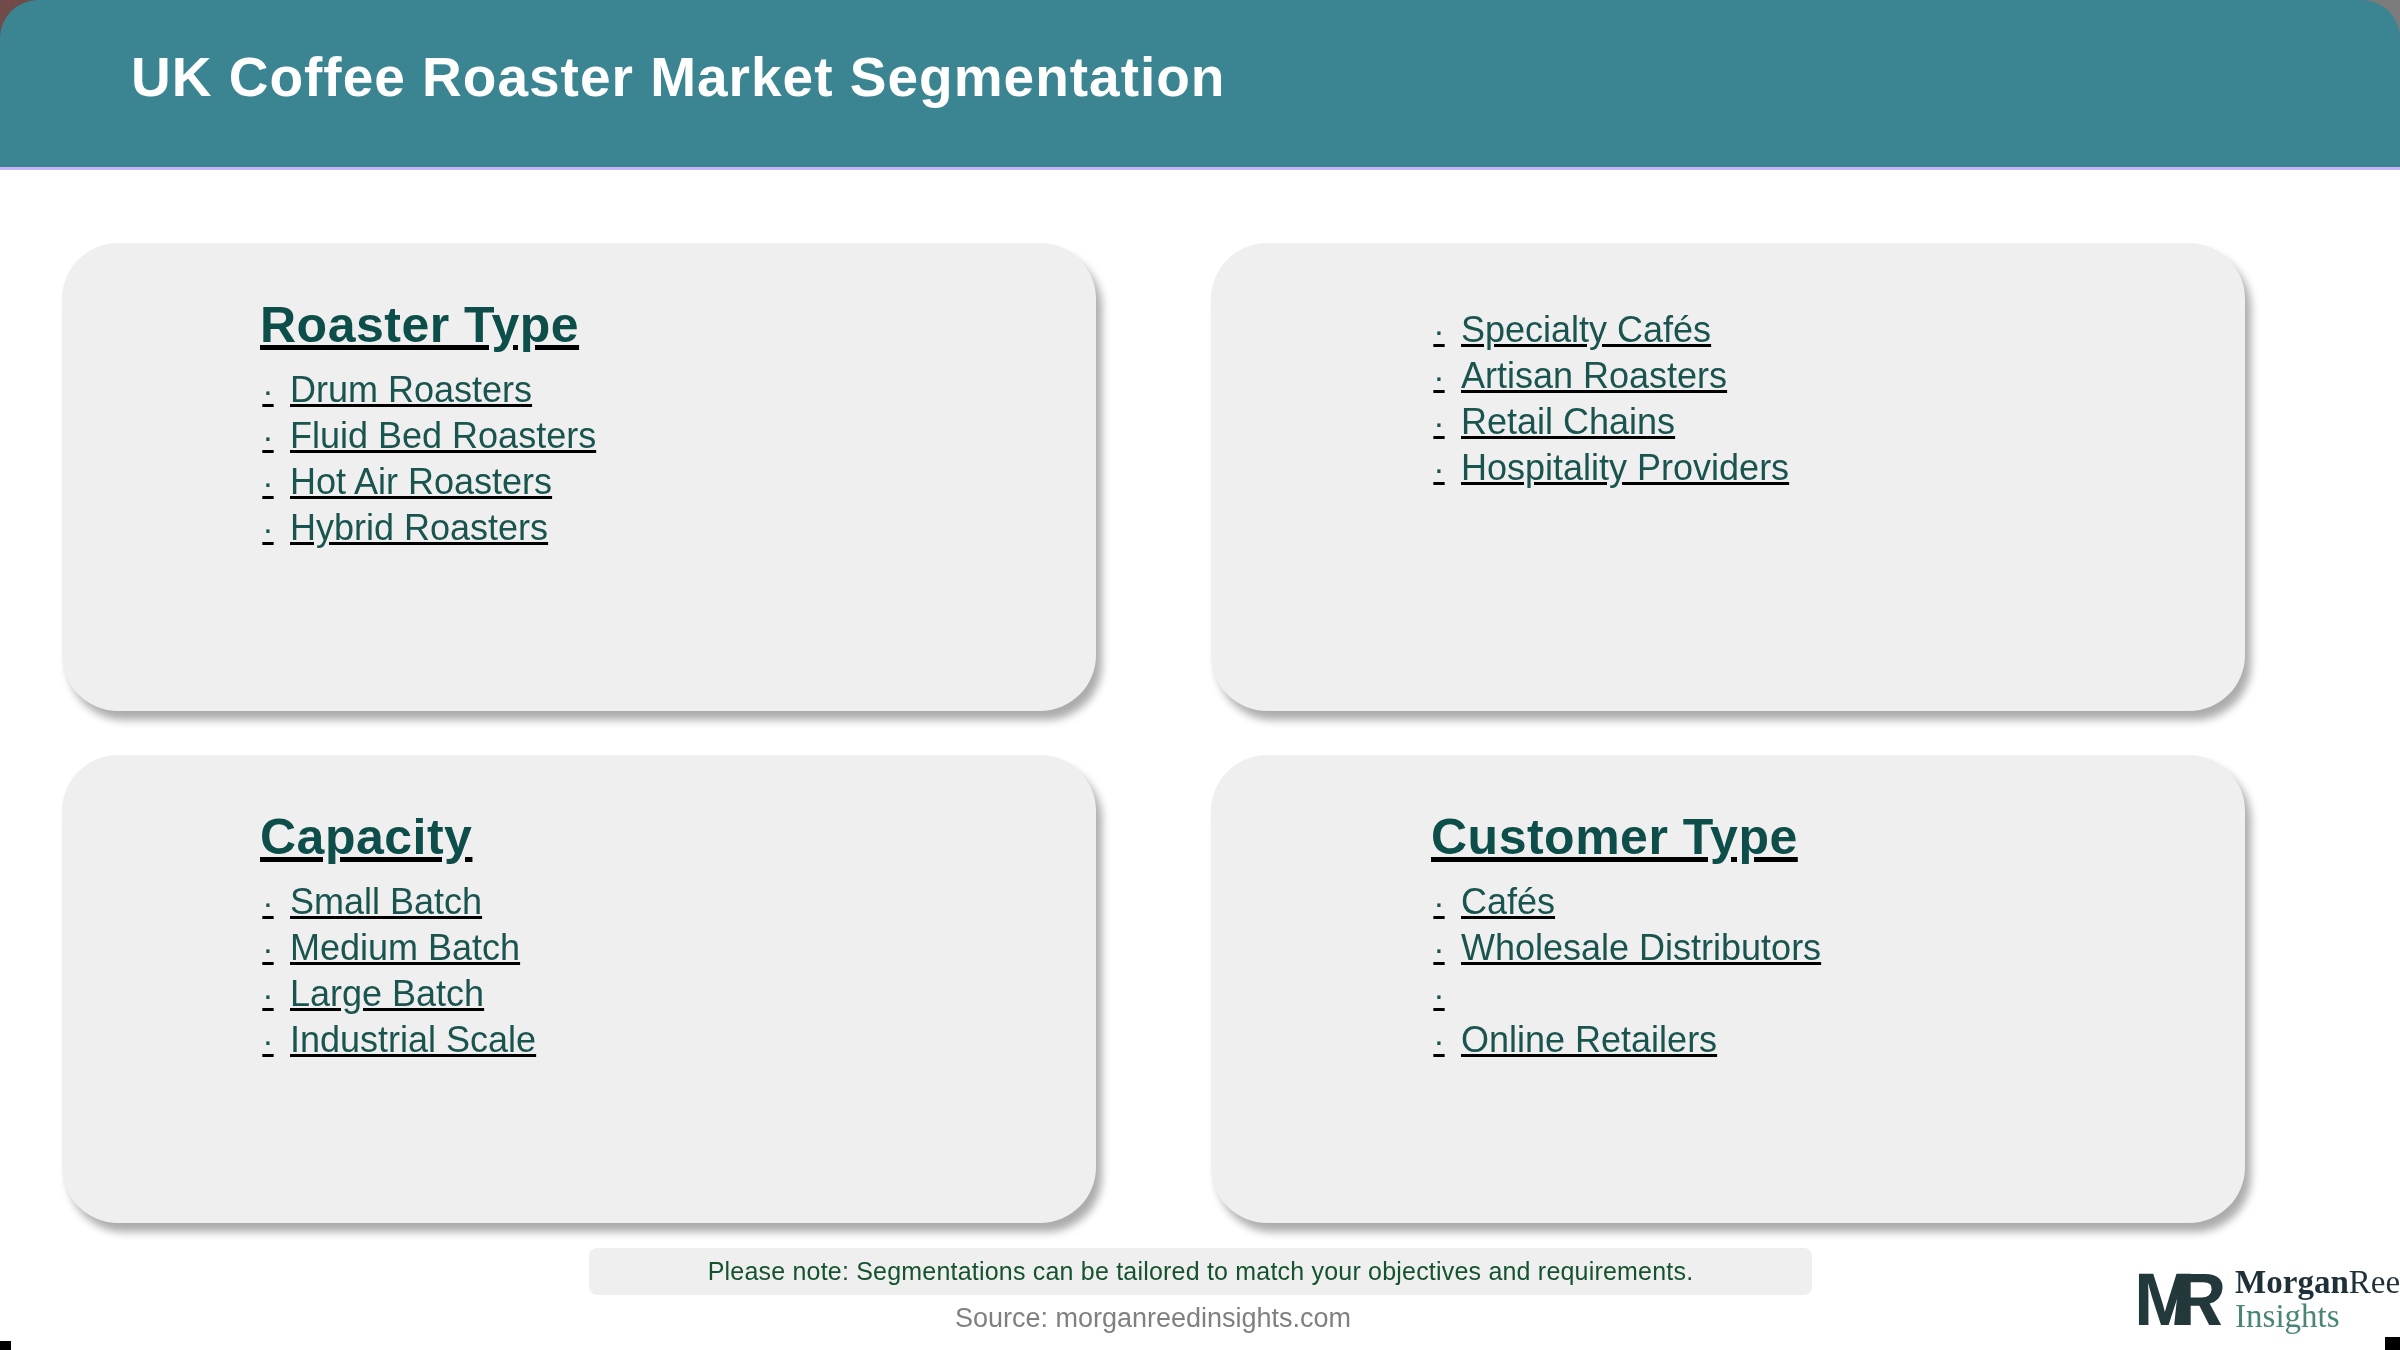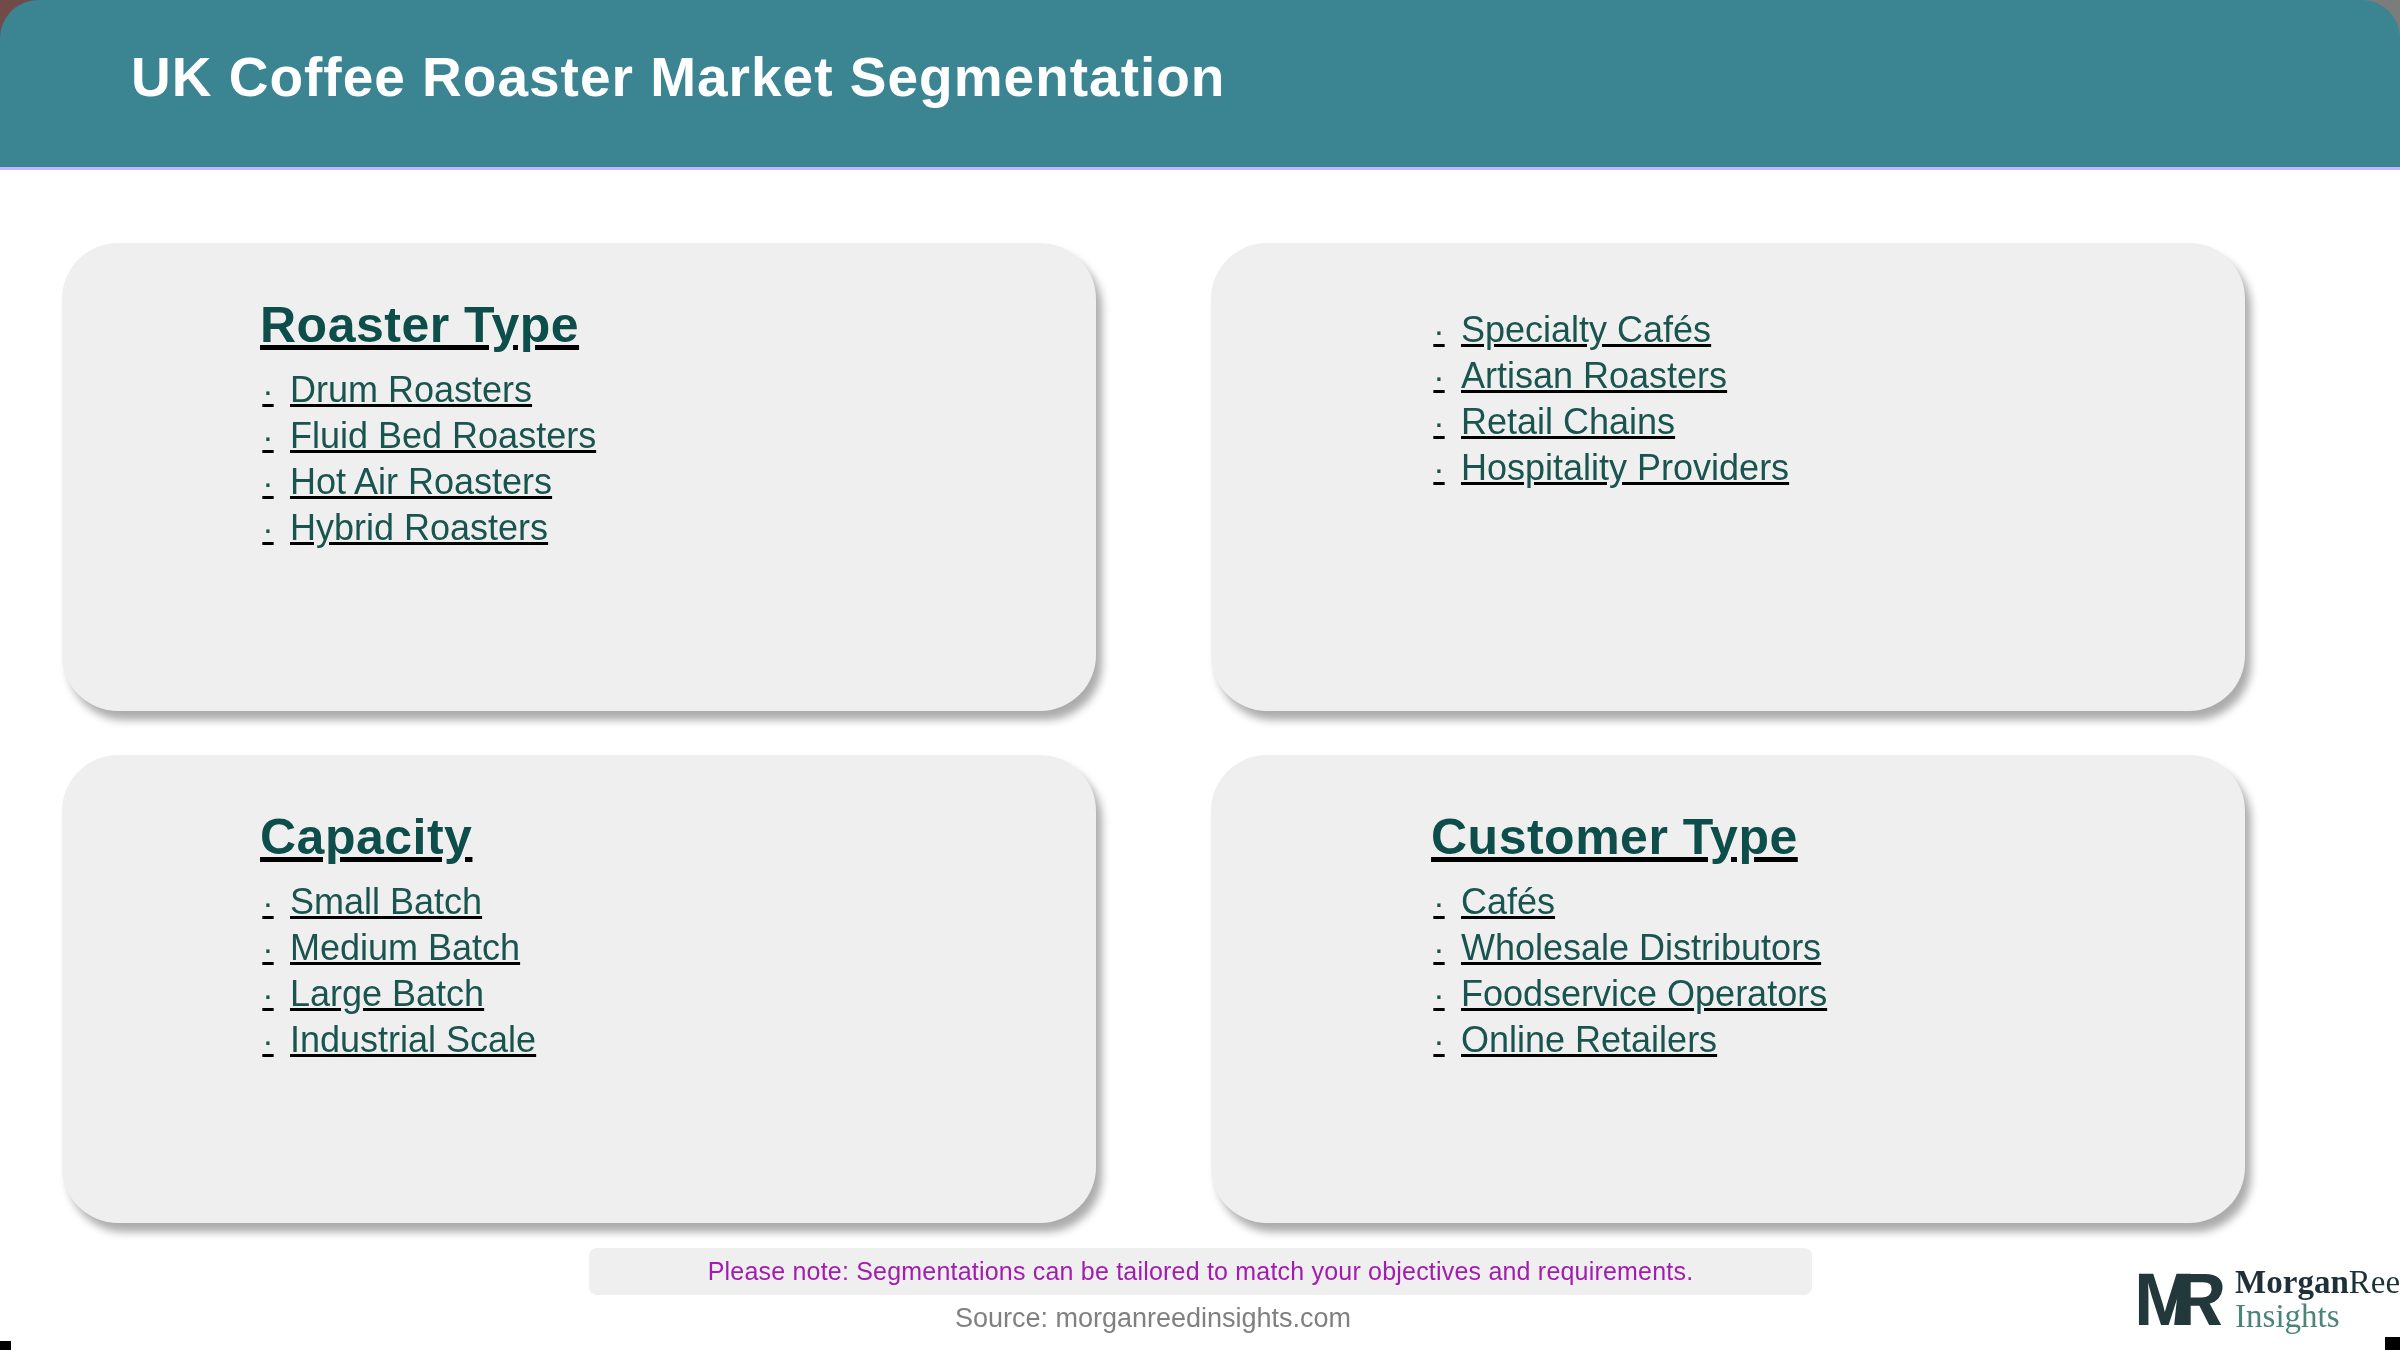--- a/index.html
+++ b/index.html
@@ -46,21 +46,21 @@
   .bullet-dot {
     width:16px; margin-right:14px; text-align:center;
     font-size:34px; color:#1a544f;
   }
 
   .note-bar {
     position:absolute; left:589px; top:1248px; width:1223px; height:47px;
     background:#efefef; border-radius:8px;
     display:flex; align-items:center; justify-content:center;
   }
-  .note-text { font-size:25px; color:#a21caf; letter-spacing:0.2px; }
+  .note-text { font-size:25px; color:#14532d; letter-spacing:0.2px; }
 
   .source-text {
     position:absolute; top:1303px; left:1153px; transform:translateX(-50%);
     font-size:27px; color:#808080; white-space:nowrap;
   }
 
   .logo {
     position:absolute; left:2134px; top:1266px;
     display:flex; align-items:center;
   }
@@ -168,21 +168,20 @@
       <div class="card-item">
           <span class="bullet-dot">·</span>
           <span>Cafés</span>
         </div>
       <div class="card-item">
           <span class="bullet-dot">·</span>
           <span>Wholesale Distributors</span>
         </div>
       <div class="card-item">
           <span class="bullet-dot">·</span>
-          <span>Foodservice Operators</span>
         </div>
       <div class="card-item">
           <span class="bullet-dot">·</span>
           <span>Online Retailers</span>
         </div>
     </div>
   </div>
 </div>
 
 <div class="note-bar">

